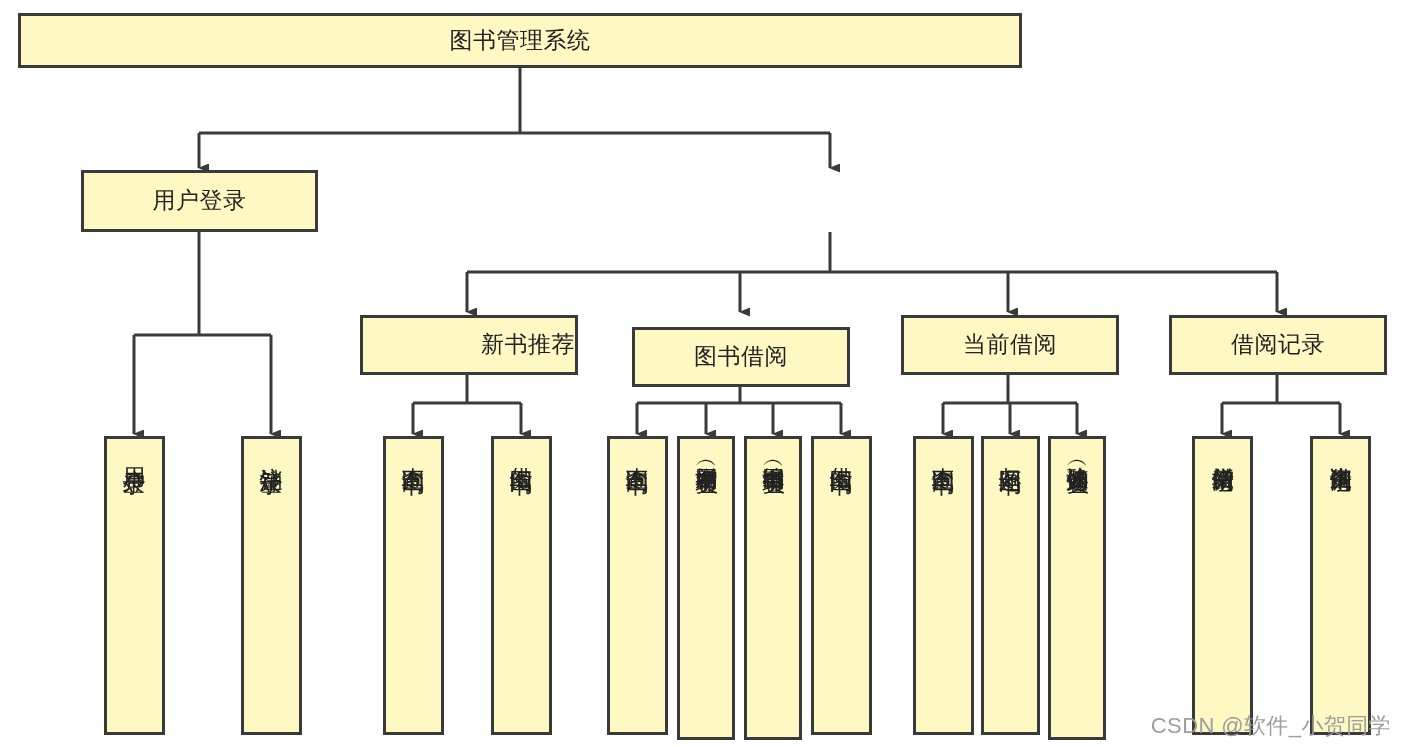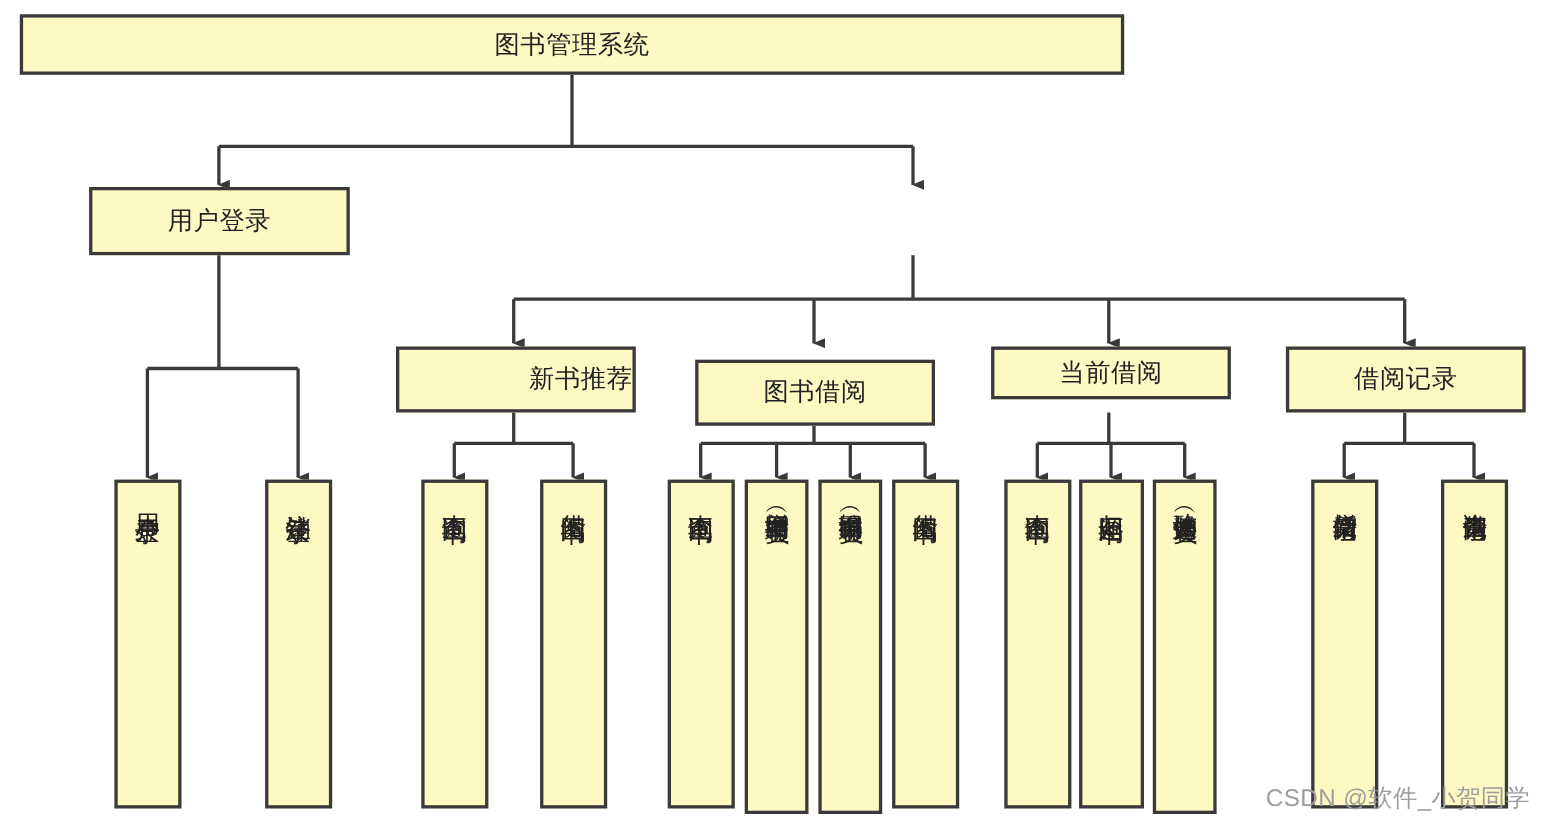--- a/index.html
+++ b/index.html
@@ -138,21 +138,21 @@
 
 
   <div class="node-box level-2" style="left:360px; top:315px; width:218px; height:60px;justify-content:flex-end;">
     <span class="node-label">新书推荐</span>
   </div>
 
   <div class="node-box level-2" style="left:632px; top:315px; width:218px; height:60px;margin-top:12px;">
     <span class="node-label">图书借阅</span>
   </div>
 
-  <div class="node-box level-2" style="left:901px; top:315px; width:218px; height:48px;">
+  <div class="node-box level-2" style="left:901px; top:315px; width:218px; height:60px;">
     <span class="node-label">当前借阅</span>
   </div>
 
   <div class="node-box level-2" style="left:1169px; top:315px; width:218px; height:60px;">
     <span class="node-label">借阅记录</span>
   </div>
 
   <div class="node-box leaf" style="left:104px; top:436px; width:61px; height:299px;">
     <span class="node-label">用户登录</span>
   </div>

